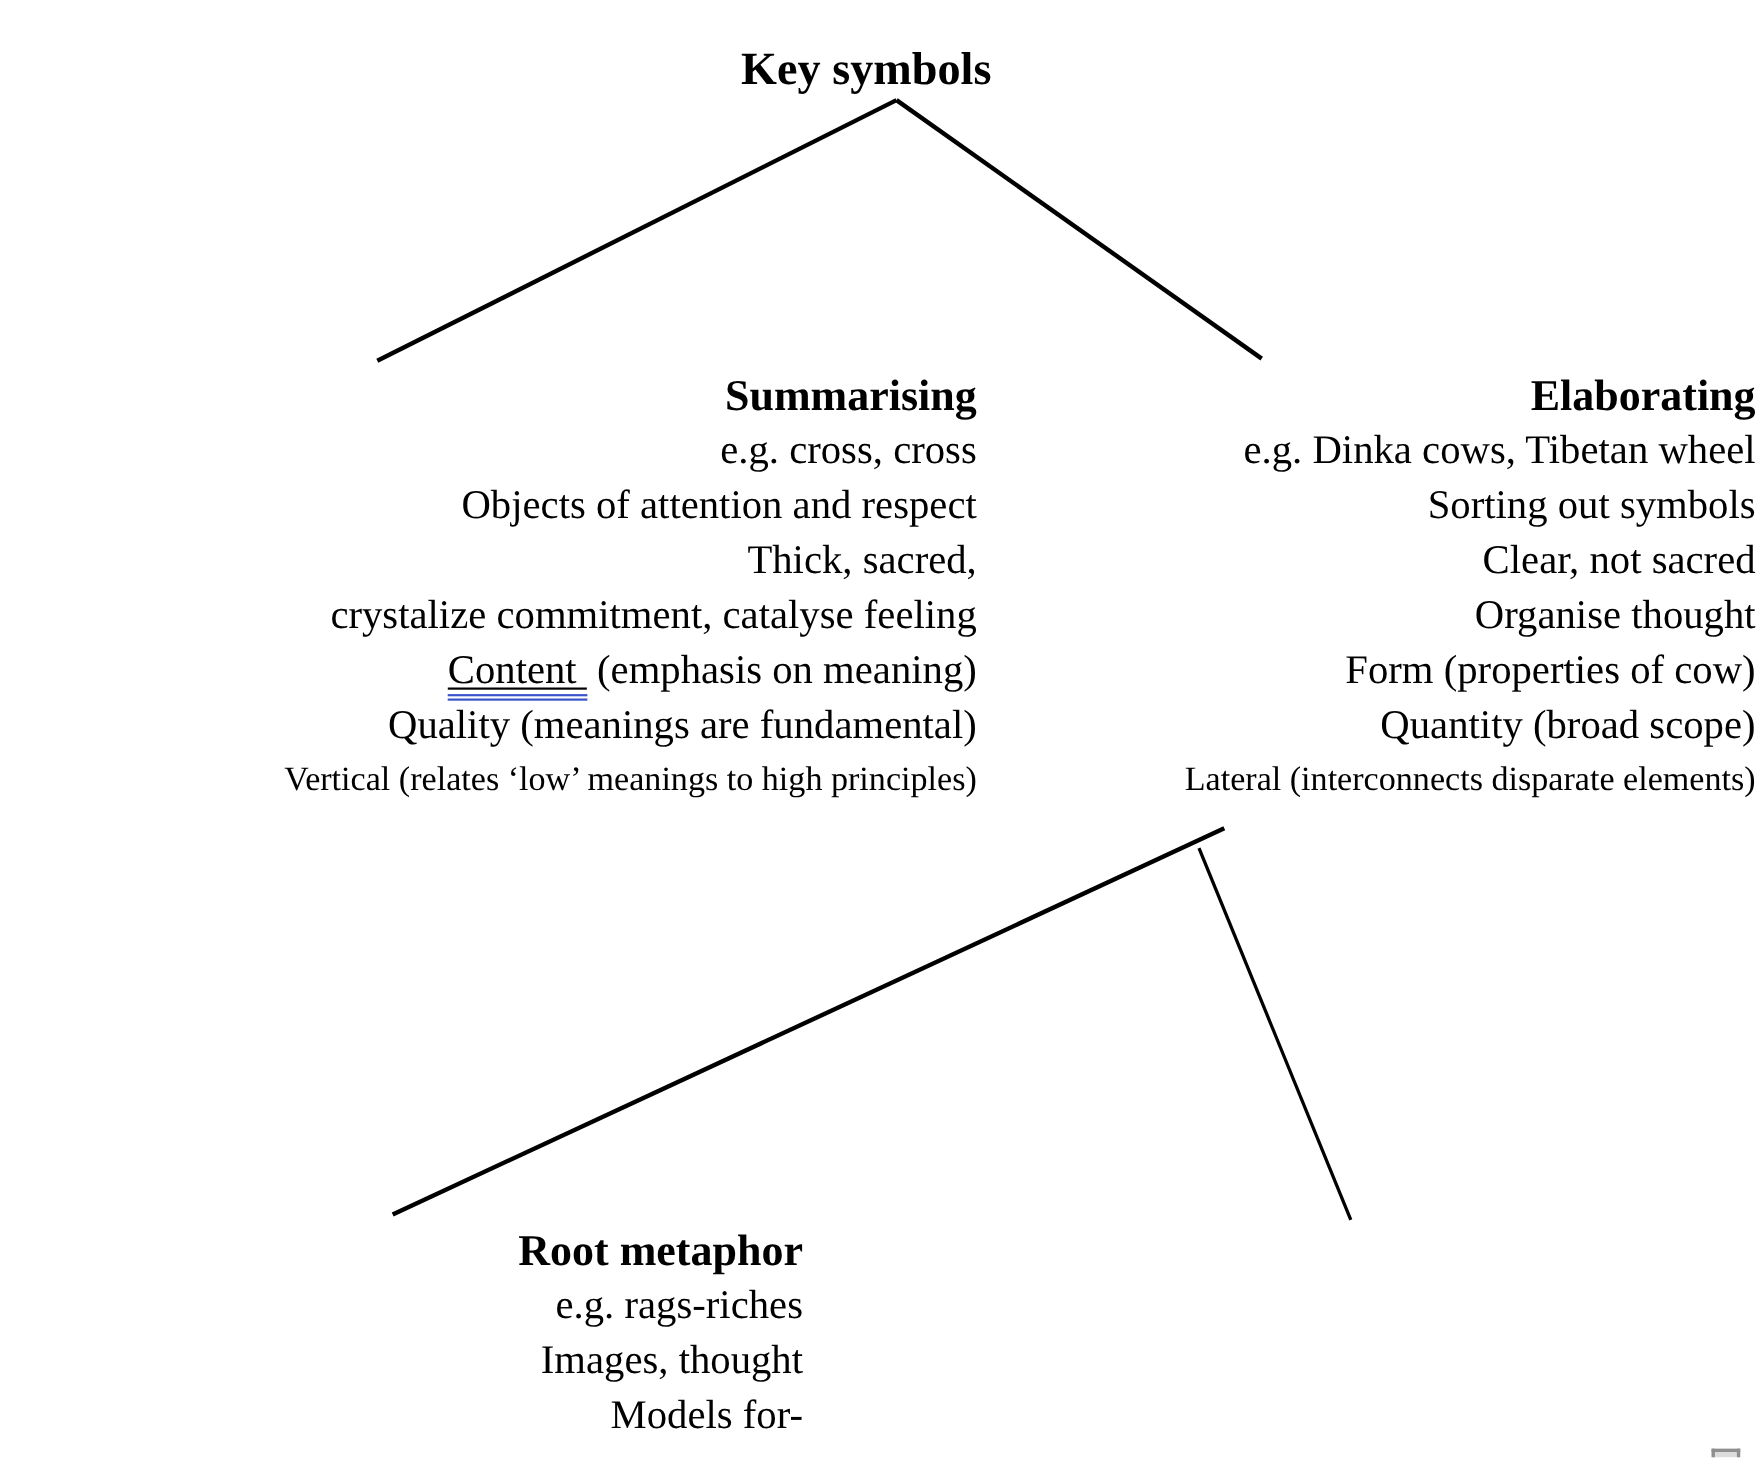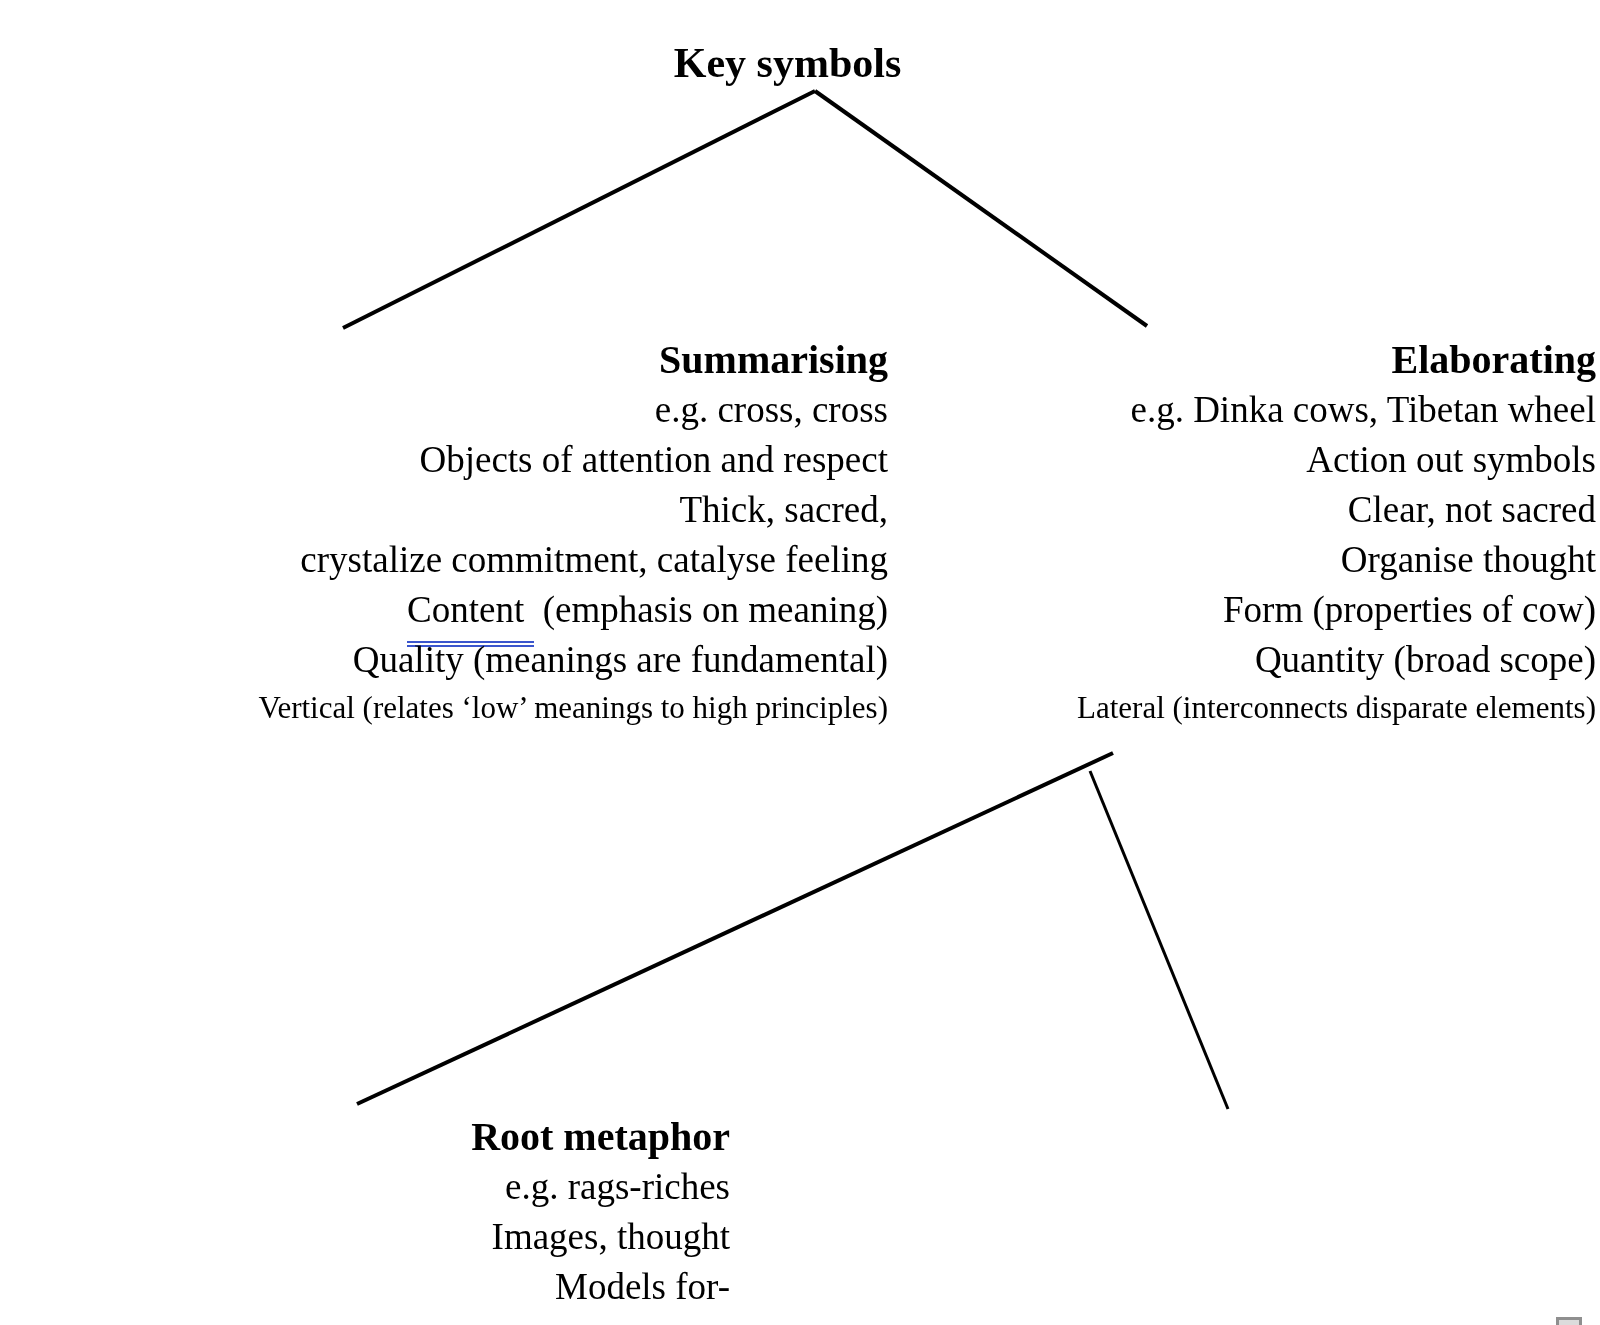--- a/index.html
+++ b/index.html
@@ -53,24 +53,25 @@
   .col .line.small {
     font-size: 31px;
     line-height: 46px;
   }
   .col-summarising { left: 8px;   top: 335px;  width: 880px; }
   .col-elaborating { left: 946px; top: 335px;  width: 650px; }
   .col-root-metaphor { left: 130px; top: 1112px; width: 600px; }
   .col-key-scenario  { left: 938px; top: 1112px; width: 600px; }
   .content-line span { white-space: pre-wrap; }
   .content-underlined {
+    text-decoration: underline;
     text-decoration-thickness: 2px;
     text-underline-offset: 4px;
     border-bottom: 6px double #3a55cc;
-    padding-bottom: 11px;
+    padding-bottom: 1px;
   }
   .artifact {
     position: absolute;
     left: 1556px;
     top: 1317px;
     width: 20px;
     height: 12px;
     border: 3px solid #8f8f8f;
     border-bottom: none;
     background: #dcdcdc;
@@ -99,21 +100,21 @@
     <div class="line content-line">
       <span class="content-underlined">Content </span><span> (emphasis on meaning)</span>
     </div>
     <div class="line">Quality (meanings are fundamental)</div>
     <div class="line small">Vertical (relates ‘low’ meanings to high principles)</div>
   </div>
 
   <div class="col col-elaborating">
     <div class="heading">Elaborating</div>
     <div class="line">e.g. Dinka cows, Tibetan wheel</div>
-    <div class="line">Action out symbols</div>
+    <div class="line">Sorting out symbols</div>
     <div class="line">Clear, not sacred</div>
     <div class="line">Organise thought</div>
     <div class="line">Form (properties of cow)</div>
     <div class="line">Quantity (broad scope)</div>
     <div class="line small">Lateral (interconnects disparate elements)</div>
   </div>
 
   <div class="col col-root-metaphor">
     <div class="heading">Root metaphor</div>
     <div class="line">e.g. rags-riches</div>

